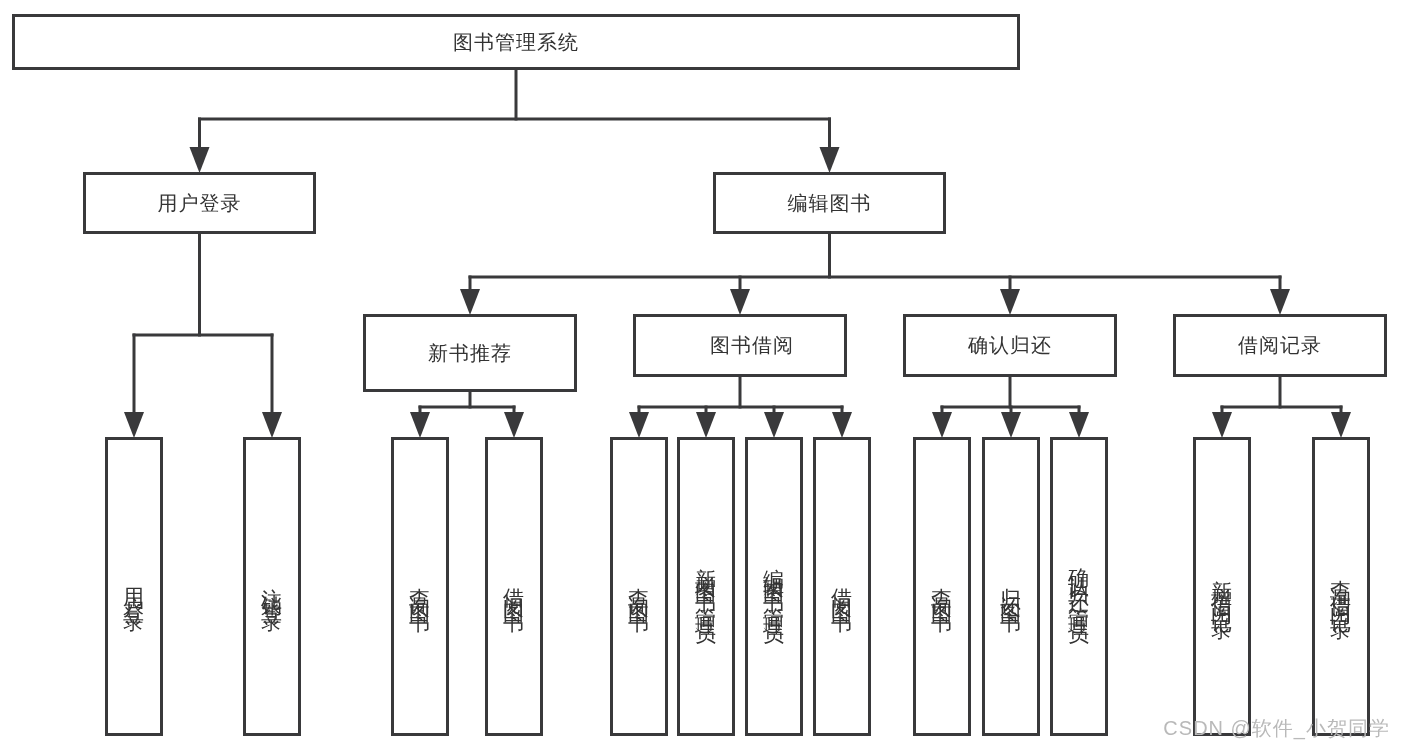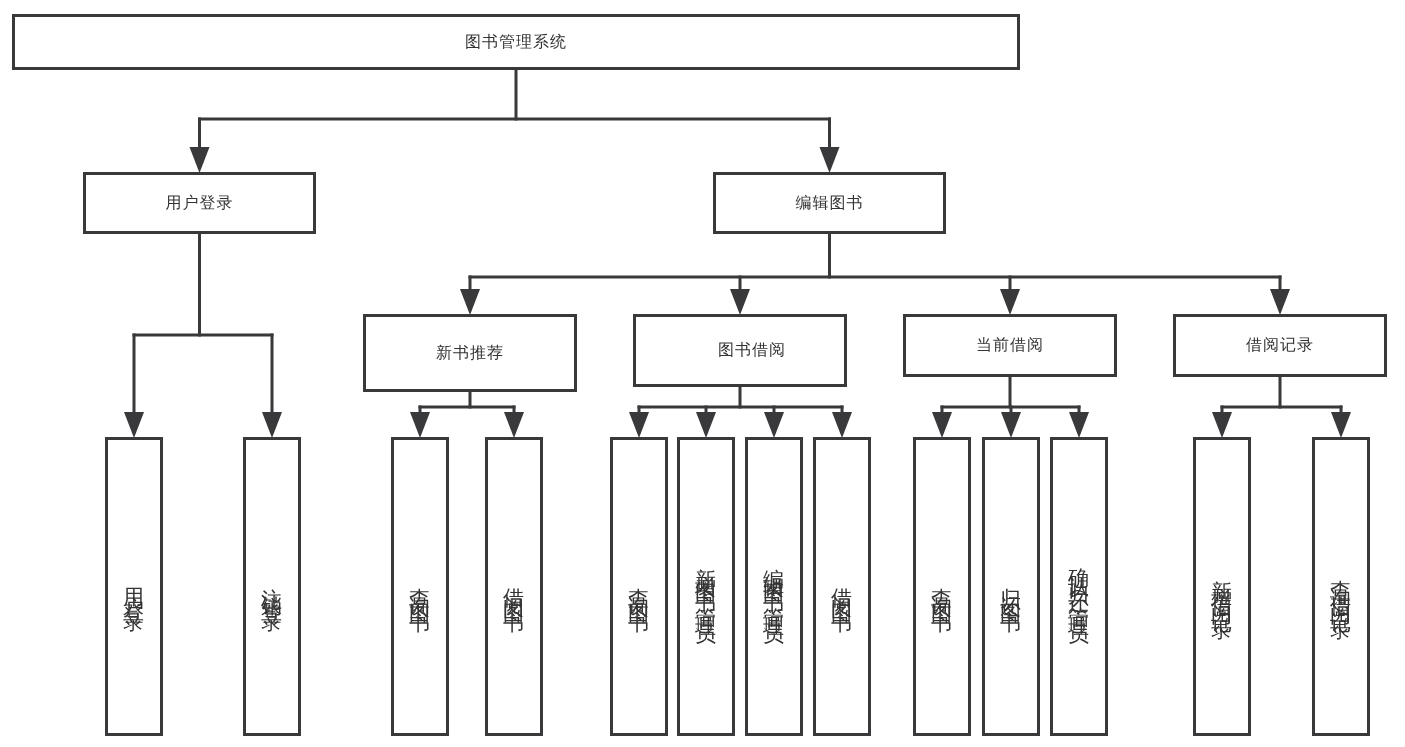--- a/index.html
+++ b/index.html
@@ -8,21 +8,21 @@
     overflow:hidden;
     font-family:"Liberation Sans","DejaVu Sans",sans-serif;
   }
   svg.connectors { position:absolute; left:0; top:0; }
   .node {
     position:absolute; box-sizing:border-box;
     border:3px solid #39393b; background:#ffffff;
     display:flex; align-items:center; justify-content:center;
     color:#333333; text-align:center;
   }
-  .node.h { font-size:16px; letter-spacing:1px; }
+  .node.h { font-size:20px; letter-spacing:1px; }
   .node.v {
     writing-mode:vertical-rl; text-orientation:upright;
     font-size:21px; letter-spacing:8px; line-height:1;
     padding:6px 0;
   }
   .watermark {
     position:absolute; right:15px; bottom:5px;
     font-size:20px; color:#b9b9b9; letter-spacing:1px;
     z-index:5; white-space:nowrap;
   }
@@ -83,30 +83,31 @@
       <line x1="1222" y1="407" x2="1222" y2="416" stroke="#39393b" stroke-width="3" stroke-linecap="square"></line>
       <path d="M 1222 438 L 1212 412 L 1232 412 Z" fill="#39393b"></path>
       <line x1="1341" y1="407" x2="1341" y2="416" stroke="#39393b" stroke-width="3" stroke-linecap="square"></line>
       <path d="M 1341 438 L 1331 412 L 1351 412 Z" fill="#39393b"></path>
     </svg>
   <div id="nodes">
       <div class="node h" style="left: 12px; top: 14px; width: 1008px; height: 56px; border-color: rgb(57, 57, 59); color: rgb(51, 51, 51);">图书管理系统</div>
       <div class="node h" style="left: 83px; top: 172px; width: 233px; height: 62px; border-color: rgb(57, 57, 59); color: rgb(51, 51, 51);">用户登录</div>
       <div class="node h" style="left: 713px; top: 172px; width: 233px; height: 62px; border-color: rgb(57, 57, 59); color: rgb(51, 51, 51);">编辑图书</div>
       <div class="node h" style="left: 363px; top: 314px; width: 214px; height: 78px; border-color: rgb(57, 57, 59); color: rgb(51, 51, 51);">新书推荐</div>
-      <div class="node h" style="left: 633px; top: 314px; width: 214px; height: 73px; border-color: rgb(57, 57, 59); color: rgb(51, 51, 51); padding-left: 24px;">图书借阅</div>
-      <div class="node h" style="left: 903px; top: 314px; width: 214px; height: 63px; border-color: rgb(57, 57, 59); color: rgb(51, 51, 51);">当前借阅</div>
+      <div class="node h" style="left: 633px; top: 314px; width: 214px; height: 63px; border-color: rgb(57, 57, 59); color: rgb(51, 51, 51); padding-left: 24px;">图书借阅</div>
+      <div class="node h" style="left: 903px; top: 314px; width: 214px; height: 63px; border-color: rgb(57, 57, 59); color: rgb(51, 51, 51);">确认归还</div>
       <div class="node h" style="left: 1173px; top: 314px; width: 214px; height: 63px; border-color: rgb(57, 57, 59); color: rgb(51, 51, 51);">借阅记录</div>
       <div class="node v" style="left: 105px; top: 437px; width: 58px; height: 299px; border-color: rgb(57, 57, 59); color: rgb(51, 51, 51);">用户登录</div>
       <div class="node v" style="left: 243px; top: 437px; width: 58px; height: 299px; border-color: rgb(57, 57, 59); color: rgb(51, 51, 51);">注销登录</div>
       <div class="node v" style="left: 391px; top: 437px; width: 58px; height: 299px; border-color: rgb(57, 57, 59); color: rgb(51, 51, 51);">查询图书</div>
       <div class="node v" style="left: 485px; top: 437px; width: 58px; height: 299px; border-color: rgb(57, 57, 59); color: rgb(51, 51, 51);">借阅图书</div>
       <div class="node v" style="left: 610px; top: 437px; width: 58px; height: 299px; border-color: rgb(57, 57, 59); color: rgb(51, 51, 51);">查询图书</div>
       <div class="node v" style="left: 677px; top: 437px; width: 58px; height: 299px; border-color: rgb(57, 57, 59); color: rgb(51, 51, 51);">新增图书︵管理员︶</div>
       <div class="node v" style="left: 745px; top: 437px; width: 58px; height: 299px; border-color: rgb(57, 57, 59); color: rgb(51, 51, 51);">编辑图书︵管理员︶</div>
       <div class="node v" style="left: 813px; top: 437px; width: 58px; height: 299px; border-color: rgb(57, 57, 59); color: rgb(51, 51, 51);">借阅图书</div>
       <div class="node v" style="left: 913px; top: 437px; width: 58px; height: 299px; border-color: rgb(57, 57, 59); color: rgb(51, 51, 51);">查询图书</div>
       <div class="node v" style="left: 982px; top: 437px; width: 58px; height: 299px; border-color: rgb(57, 57, 59); color: rgb(51, 51, 51);">归还图书</div>
       <div class="node v" style="left: 1050px; top: 437px; width: 58px; height: 299px; border-color: rgb(57, 57, 59); color: rgb(51, 51, 51);">确认归还︵管理员︶</div>
       <div class="node v" style="left: 1193px; top: 437px; width: 58px; height: 299px; border-color: rgb(57, 57, 59); color: rgb(51, 51, 51);">新增借阅记录</div>
       <div class="node v" style="left: 1312px; top: 437px; width: 58px; height: 299px; border-color: rgb(57, 57, 59); color: rgb(51, 51, 51);">查询借阅记录</div>
     </div>
+  <div class="watermark">CSDN @软件_小贺同学</div>
 </div>
 
 </body></html>

